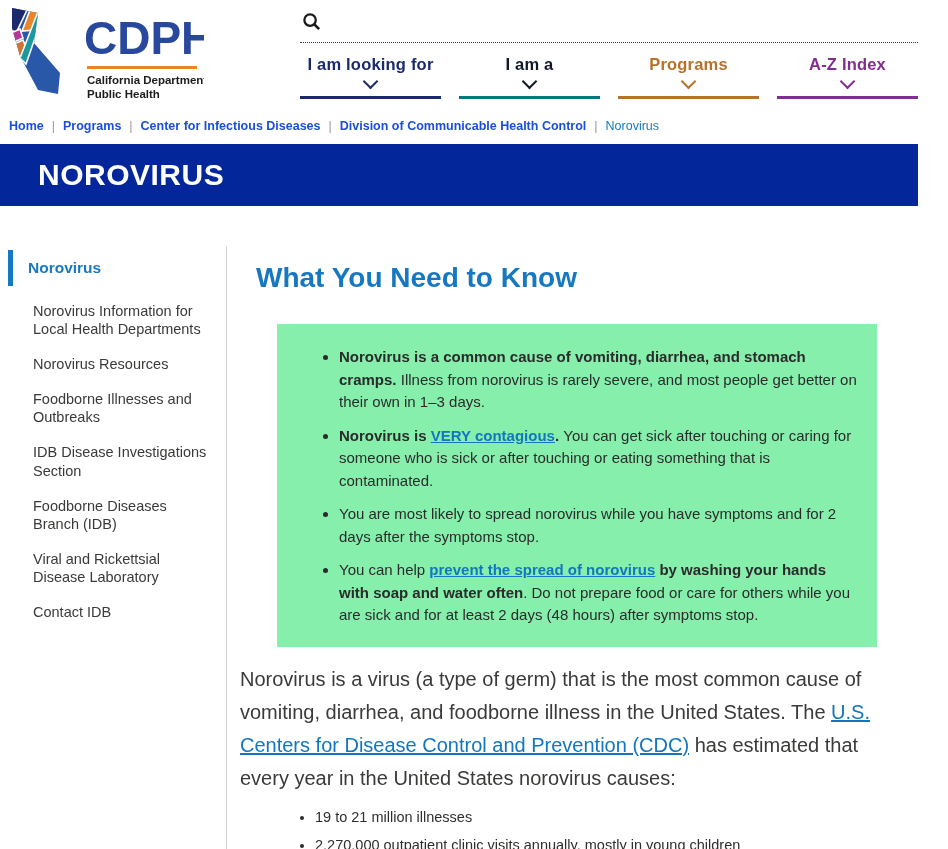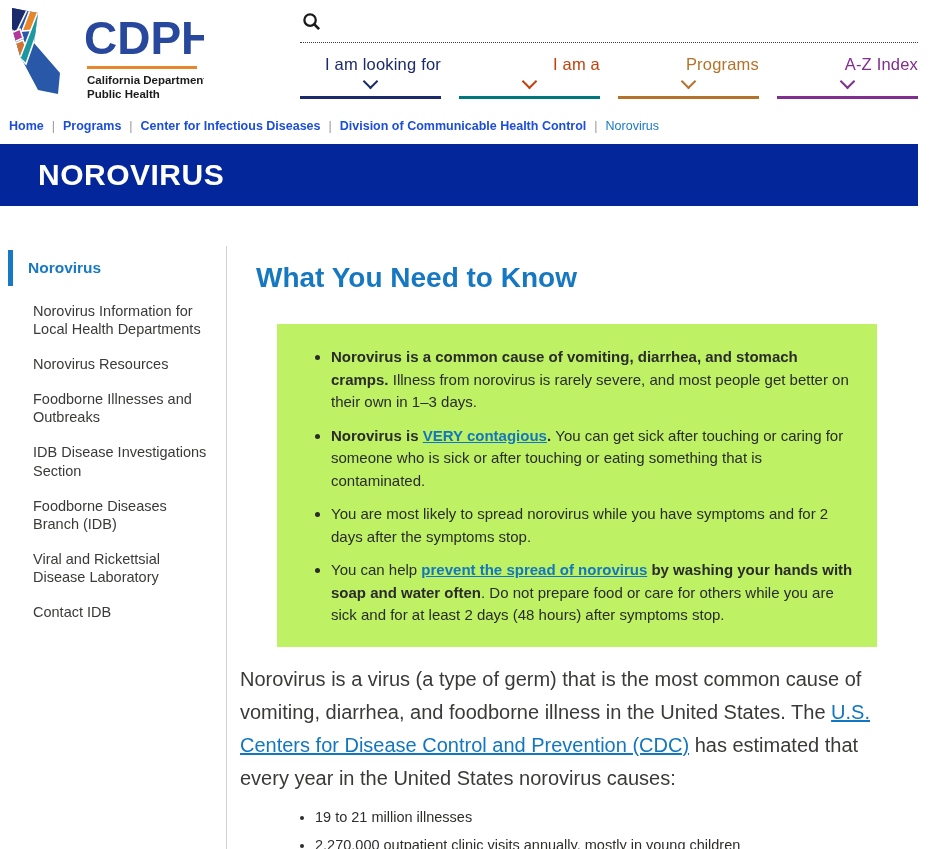--- a/index.html
+++ b/index.html
@@ -6,21 +6,21 @@
   body{width:948px;height:849px;overflow:hidden;font-family:"Liberation Sans","DejaVu Sans",sans-serif;color:#3a3a38;}
   .page{position:relative;width:816px;height:849px;}
 
   
   .header{position:relative;height:112px;}
   .logo{position:absolute;left:8px;top:6px;cursor:pointer;}
   .nav-wrap{position:absolute;left:300px;top:10px;width:618px;}
   .search-row{height:32px;border-bottom:1px dotted #3c3c3c;}
   .search-btn{display:inline-block;padding:2px 2px;cursor:pointer;}
   .primary-nav{display:grid;grid-template-columns:repeat(4,1fr);column-gap:18px;margin-top:10px;}
-  .nav-item{text-align:right;font-weight:400;font-size:16.5px;border-bottom:3px solid;padding-top:2px;cursor:pointer;letter-spacing:.2px;}
+  .nav-item{text-align:center;font-weight:700;font-size:16.5px;border-bottom:3px solid;padding-top:2px;cursor:pointer;letter-spacing:.2px;}
   .chev{display:block;width:9px;height:9px;border-right:2.5px solid currentColor;border-bottom:2.5px solid currentColor;transform:rotate(45deg);margin:2px auto 9px auto;}
 
   
   .breadcrumb{margin:7px 0 0 9px;font-size:12.5px;color:#6e6e6e;white-space:nowrap;}
   .crumb{color:#1d4ed8;cursor:pointer;font-weight:bold;}
   .crumb-sep{color:#9a9a9a;margin:0 8px;}
   .crumb-current{color:#1779c4;}
 
   
   .banner{margin-top:11px;width:918px;height:62px;background:#03279b;display:flex;align-items:center;box-sizing:border-box;padding-left:38px;}
@@ -28,21 +28,21 @@
 
   
   .content{display:flex;margin-top:40px;align-items:stretch;}
   .sidebar{width:227px;flex-shrink:0;box-sizing:border-box;border-right:1px solid #d2d2d2;padding:4px 12px 0 8px;min-height:600px;}
   .side-active{border-left:5px solid #1779c4;padding:9px 0 9px 15px;color:#1779c4;font-size:15.5px;font-weight:700;line-height:1.15;cursor:pointer;}
   .side-items{margin-top:16px;}
   .side-item{margin:0 0 17px 25px;font-size:14.5px;line-height:1.25;color:#3a3a38;cursor:pointer;}
 
   .main{box-sizing:border-box;padding:0 30px 0 13px;width:691px;}
   .main h2.h1{margin:16px 0 0 16px;font-size:28px;font-weight:700;color:#1778c2;}
-  .infobox{margin:30px 0 0 37px;width:600px;box-sizing:border-box;background:#bef264;padding:22px 18px 20px 24px;}
+  .infobox{margin:30px 0 0 37px;width:600px;box-sizing:border-box;background:#86efac;padding:22px 18px 20px 32px;}
   .infobox ul{margin:0;padding-left:30px;}
   .infobox li{font-size:15px;line-height:1.5;color:#2b2b2b;margin-bottom:11px;}
   .infobox li:last-child{margin-bottom:0;}
   .b{font-weight:700;}
   .lnk{color:#1276c0;text-decoration:underline;cursor:pointer;}
   .main h3.h2{margin:54px 0 0 0;font-size:24px;font-weight:700;color:#21289a;}
   .intro{margin:16px 0 0 0;font-size:20px;line-height:1.66;color:#3a3a38;max-width:667px;}
   .stats{margin:12px 0 0 0;padding-left:75px;}
   .stats li{font-size:14.5px;line-height:1.4;color:#2e2e2c;margin-bottom:7px;}
 </style>
@@ -78,21 +78,21 @@
       <div class="search-row">
         <span class="search-btn">
           <svg width="19" height="19" viewBox="0 0 20 20" fill="none">
             <circle cx="8.5" cy="8.5" r="6" stroke="#1a1a1a" stroke-width="2.4"></circle>
             <line x1="13" y1="13" x2="18" y2="18" stroke="#1a1a1a" stroke-width="2.8"></line>
           </svg>
         </span>
       </div>
       <div class="primary-nav">
           <div class="nav-item" style="color: rgb(27, 42, 107); border-bottom-color: rgb(27, 42, 107);"><span>I am looking for</span><span class="chev"></span></div>
-          <div class="nav-item" style="color: #c2410c; border-bottom-color: rgb(0, 118, 126);"><span>I am a</span><span class="chev"></span></div>
+          <div class="nav-item" style="color: #0f172a; border-bottom-color: rgb(0, 118, 126);"><span>I am a</span><span class="chev"></span></div>
           <div class="nav-item" style="color: rgb(181, 114, 42); border-bottom-color: rgb(181, 114, 42);"><span>Programs</span><span class="chev"></span></div>
           <div class="nav-item" style="color: rgb(130, 45, 144); border-bottom-color: rgb(130, 45, 144);"><span>A-Z Index</span><span class="chev"></span></div>
         </div>
     </div>
   </div>
 
   <div class="breadcrumb"><span class="crumb">Home</span><span class="crumb-sep">|</span><span class="crumb">Programs</span><span class="crumb-sep">|</span><span class="crumb">Center for Infectious Diseases</span><span class="crumb-sep">|</span><span class="crumb">Division of Communicable Health Control</span><span class="crumb-sep">|</span><span class="crumb-current">Norovirus</span></div>
 
   <div class="banner">
     <h1>NOROVIRUS</h1>

